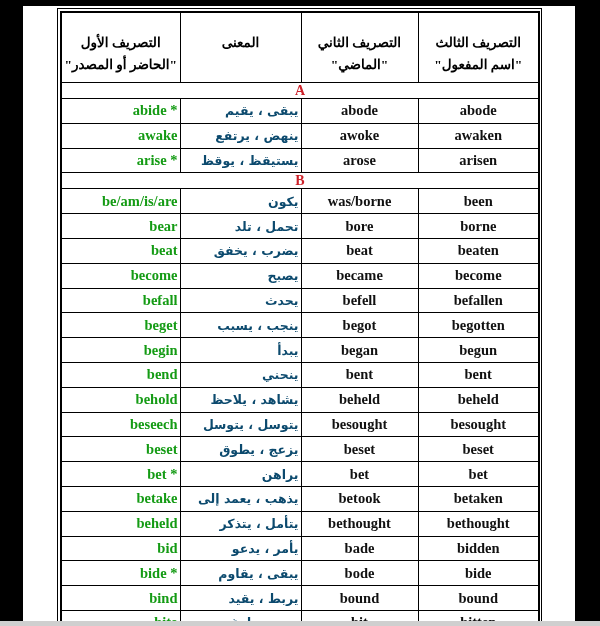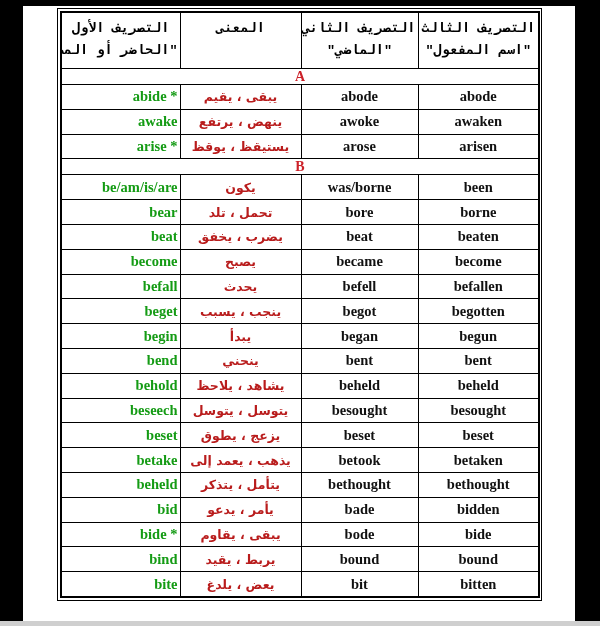--- a/index.html
+++ b/index.html
@@ -19,32 +19,32 @@
   }
   table {
     width:100%; border-collapse:collapse; table-layout:fixed;
     border:2px solid #000;
   }
   col.c1 { width:119px; } col.c2 { width:121px; } col.c3 { width:117px; } col.c4 { width:121px; }
   th, td { border:1px solid #000; text-align:center; padding:0 2px; overflow:hidden; }
 
   thead th {
     height:50px; vertical-align:top; font-weight:bold; font-size:13.5px;
-    font-family:Liberation Mono, monospace; direction:rtl; padding-top:5px;
+    font-family:Liberation Serif, serif; direction:rtl; padding-top:19px;
   }
   thead th .hline { line-height:22px; white-space:nowrap; }
 
   .section-row td {
     height:15px; font-weight:bold; font-size:14px; line-height:14px;
     color:var(--red,#cc2129);
   }
   .verb-row td { height:23.8px; font-weight:bold; }
   td.en { font-size:14.5px; font-family:"Liberation Serif","DejaVu Serif",serif; color:#111; white-space:nowrap; }
   td.en.green { color:var(--green,#149b14);text-align:right; }
-  td.ar { font-size:12.5px; font-family:"DejaVu Sans",sans-serif; color:#b91c1c; white-space:nowrap; }
+  td.ar { font-size:12.5px; font-family:"DejaVu Sans",sans-serif; color:#0c4a6e; white-space:nowrap;text-align:right; }
 </style>
 </head>
 <body style="--green: #149b14; --red: #cc2129; --graybar: #cfcfcf;">
 
 <div class="bar-top"></div>
 <div class="bar-left"></div>
 <div class="bar-right"></div>
 <div class="bar-bottom"></div>
 
 <div class="table-frame">
@@ -160,20 +160,26 @@
           <td class="en" dir="ltr">besought</td>
           <td class="en" dir="ltr">besought</td>
         </tr>
         <tr class="verb-row">
           <td class="en green" dir="ltr">beset</td>
           <td class="ar" dir="rtl">يزعج ، يطوق</td>
           <td class="en" dir="ltr">beset</td>
           <td class="en" dir="ltr">beset</td>
         </tr>
         <tr class="verb-row">
+          <td class="en green" dir="ltr">bet *</td>
+          <td class="ar" dir="rtl">يراهن</td>
+          <td class="en" dir="ltr">bet</td>
+          <td class="en" dir="ltr">bet</td>
+        </tr>
+        <tr class="verb-row">
           <td class="en green" dir="ltr">betake</td>
           <td class="ar" dir="rtl">يذهب ، يعمد إلى</td>
           <td class="en" dir="ltr">betook</td>
           <td class="en" dir="ltr">betaken</td>
         </tr>
         <tr class="verb-row">
           <td class="en green" dir="ltr">beheld</td>
           <td class="ar" dir="rtl">يتأمل ، يتذكر</td>
           <td class="en" dir="ltr">bethought</td>
           <td class="en" dir="ltr">bethought</td>

